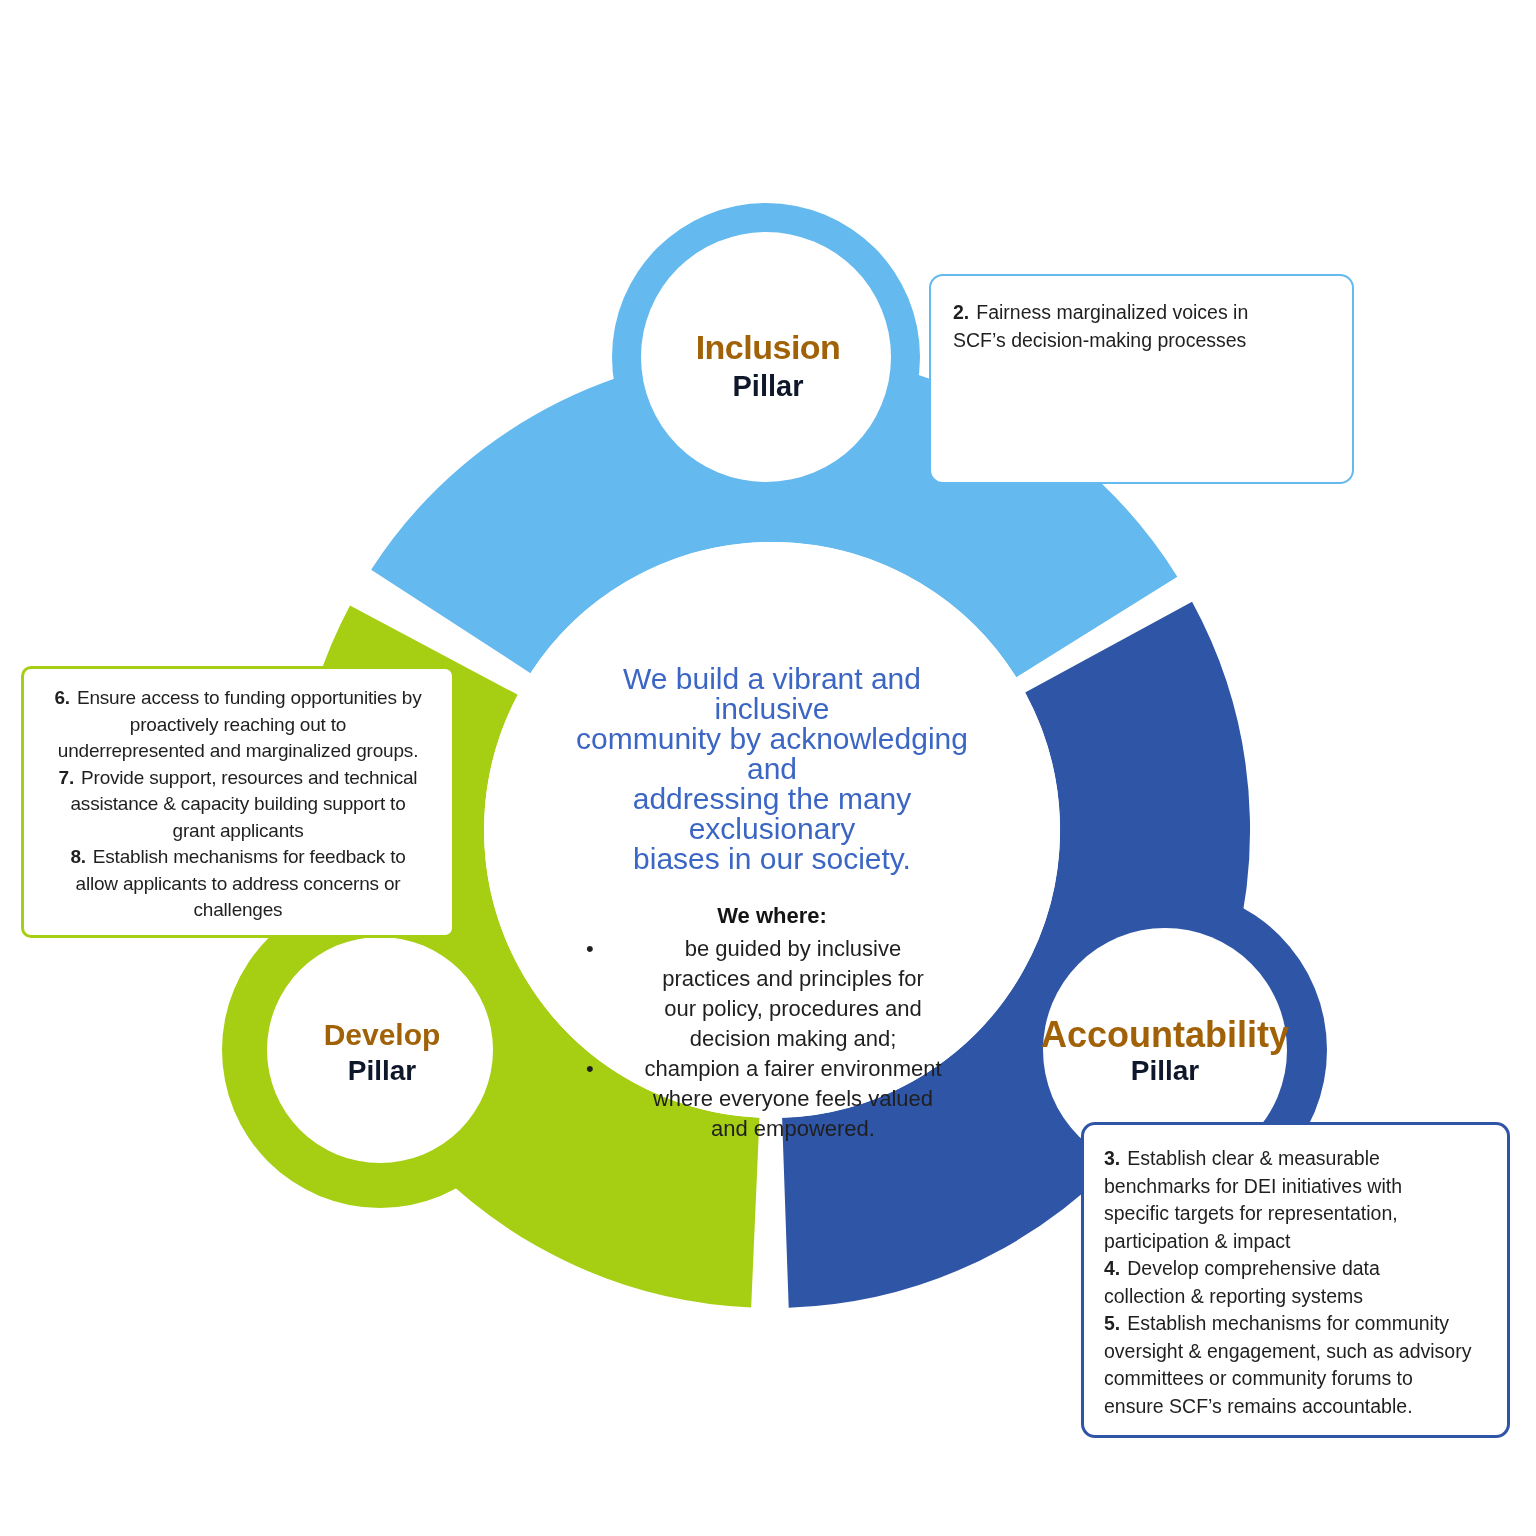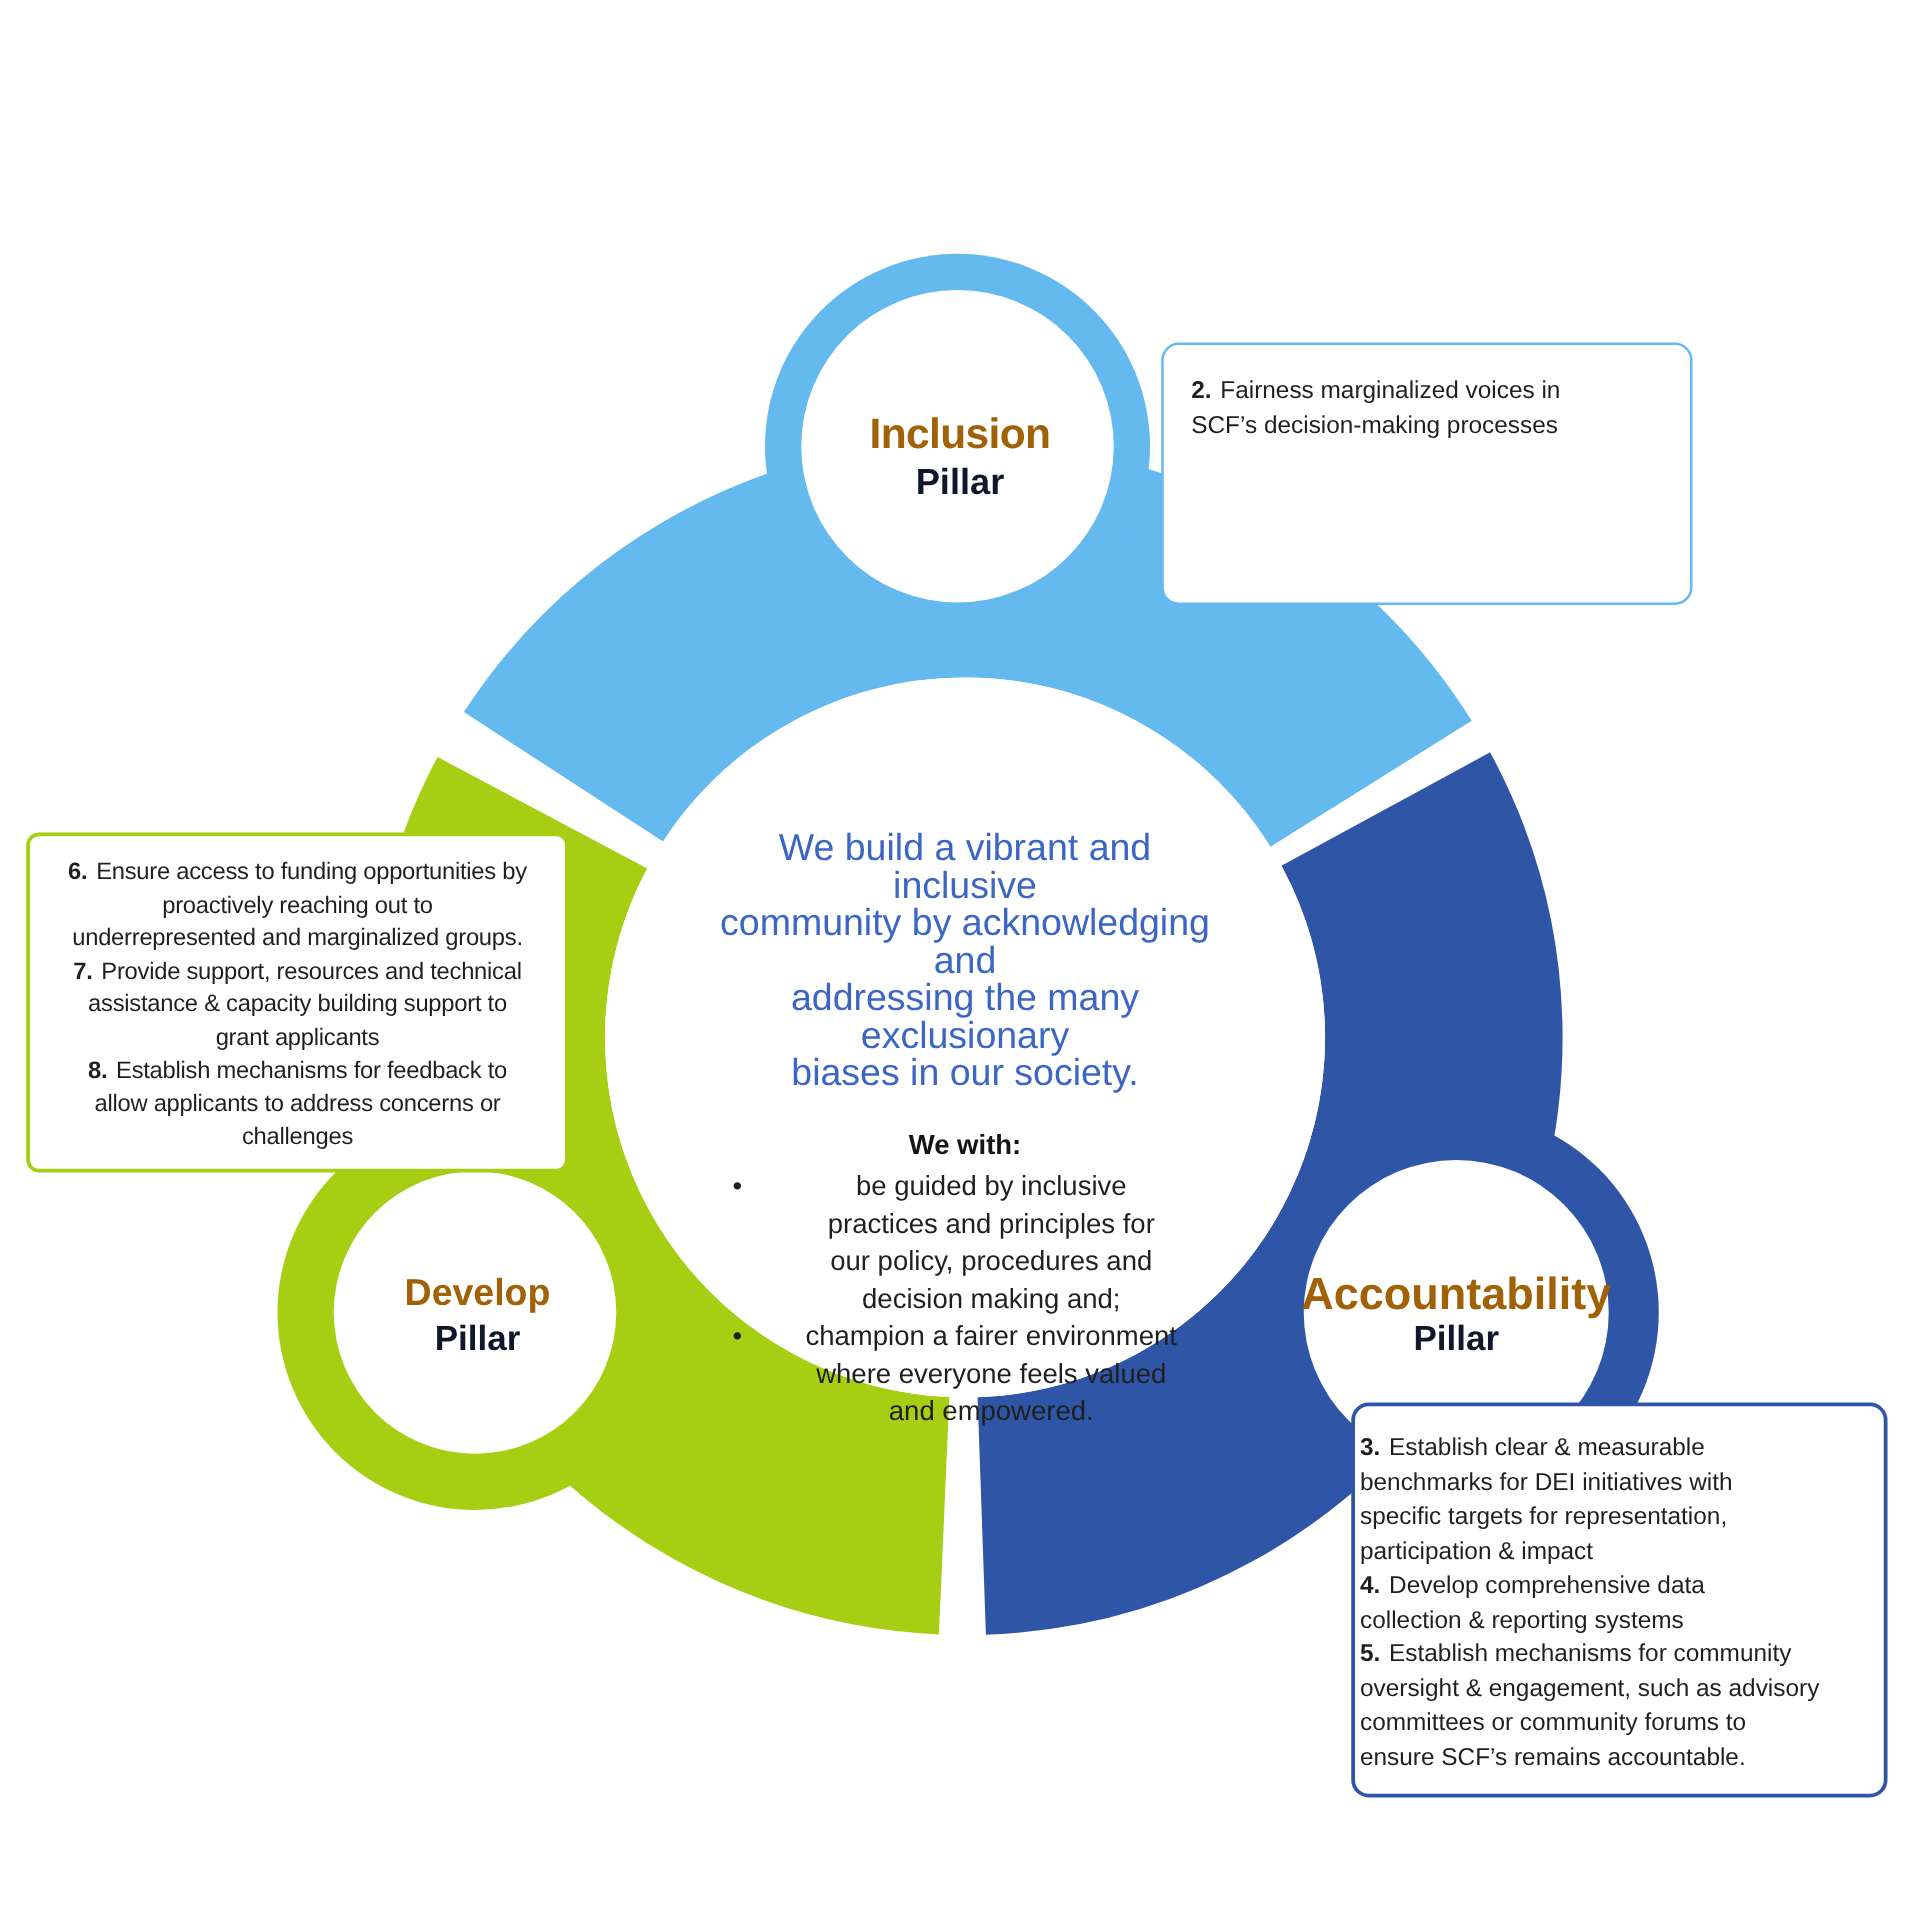--- a/index.html
+++ b/index.html
@@ -43,21 +43,21 @@
   .pillar-label.fairness .pl-sub{font-size:28px;line-height:36px;}
   .pillar-label.accountability .pl-title{font-size:36px;line-height:36px;}
   .pillar-label.accountability .pl-sub{font-size:28px;line-height:36px;}
 
   
   .callout{position:absolute;background:var(--background);}
   .callout .item .num{font-weight:700;margin-right:7px;}
   .callout .item .txt{white-space:pre-line;}
   .callout-inclusion{left:929px;top:274px;width:425px;height:210px;border:2px solid var(--inclusion);border-radius:14px;padding:22px 22px;font-size:19.5px;line-height:28px;}
   .callout-fairness{left:21px;top:666px;width:434px;height:272px;border:3px solid var(--fairness);border-radius:10px;padding:16px 22px;font-size:19px;line-height:26.5px;letter-spacing:-.2px;text-align:center;}
-  .callout-accountability{left:1081px;top:1122px;width:429px;height:316px;border:3px solid var(--accountability);border-radius:14px;padding:20px 4px;font-size:19.5px;line-height:27.5px;}
+  .callout-accountability{left:1081px;top:1122px;width:429px;height:316px;border:3px solid var(--accountability);border-radius:14px;padding:20px 20px;font-size:19.5px;line-height:27.5px;}
 </style>
 </head>
 <body>
 
 <div class="stage">
 
   <svg class="ring-svg" viewBox="0 0 1536 1536" aria-hidden="true">
     <path class="arc arc-blue" d="M450.8,621.4 A383,383 0 0 1 1096.8,627"></path>
     <path class="arc arc-green" d="M755.3,1212.6 A383,383 0 0 1 433.9,650.2"></path>
     <path class="arc arc-dark" d="M1108.6,647.2 A383,383 0 0 1 785.4,1212.8"></path>
@@ -71,21 +71,21 @@
     <circle class="disk-white" cx="1165" cy="1050" r="122"></circle>
 
     <circle class="disk-white" cx="772" cy="830" r="288"></circle>
   </svg>
 
   <div class="center-text">
     <div class="mission">We build a vibrant and inclusive
 community by acknowledging and
 addressing the many exclusionary
 biases in our society.</div>
-    <div class="we-will">We with:</div>
+    <div class="we-will">We where:</div>
     <div class="bullets">
       <div class="brow">
         <span class="bdot">•</span>
         <div class="btxt">be guided by inclusive
 practices and principles for
 our policy, procedures and
 decision making and;</div>
       </div>
       <div class="brow">
         <span class="bdot">•</span>

